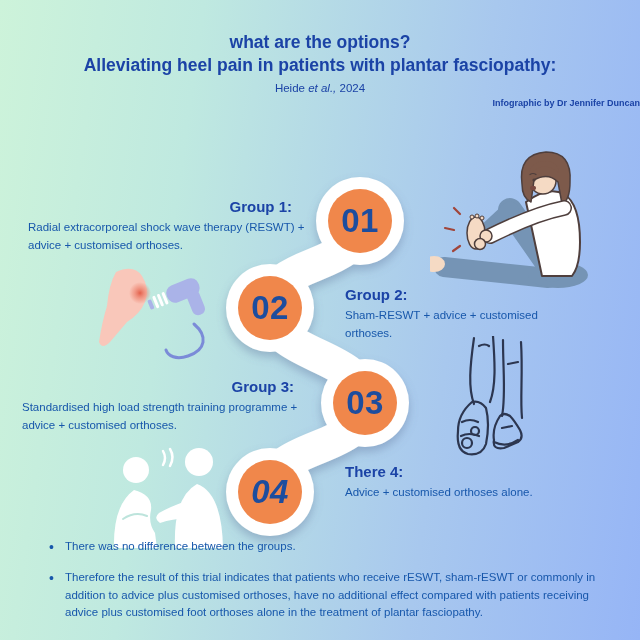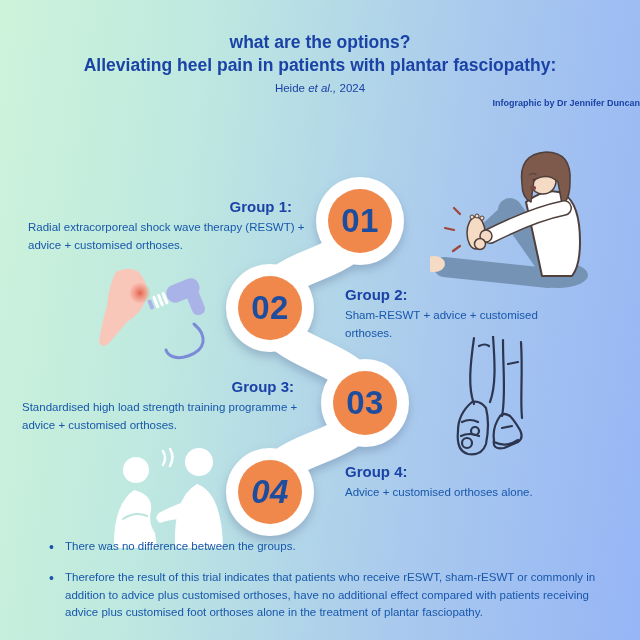--- a/index.html
+++ b/index.html
@@ -73,21 +73,21 @@
   </div>
   <div class="abs group-block" style="left:345px;top:286px;width:222px;">
     <div class="group-heading">Group 2:</div>
     <div class="group-desc">Sham-RESWT + advice + customised orthoses.</div>
   </div>
   <div class="abs group-block align-right-head" style="left:22px;top:378px;width:300px;">
     <div class="group-heading">Group 3:</div>
     <div class="group-desc">Standardised high load strength training programme + advice + customised orthoses.</div>
   </div>
   <div class="abs group-block" style="left:345px;top:463px;width:235px;">
-    <div class="group-heading">Group 4:</div>
+    <div class="group-heading">There 4:</div>
     <div class="group-desc">Advice + customised orthoses alone.</div>
   </div>
 
   <svg class="abs" style="left:430px;top:148px;" width="210" height="145" viewBox="0 0 210 145" aria-hidden="true">
 
     <path d="M118,130 L14,119" stroke="#7594b5" stroke-width="20" stroke-linecap="round" fill="none"></path>
     <ellipse cx="4" cy="116" rx="11" ry="8" fill="#f5dac4"></ellipse>
 
     <ellipse cx="128" cy="127" rx="30" ry="13" fill="#7594b5"></ellipse>
 

